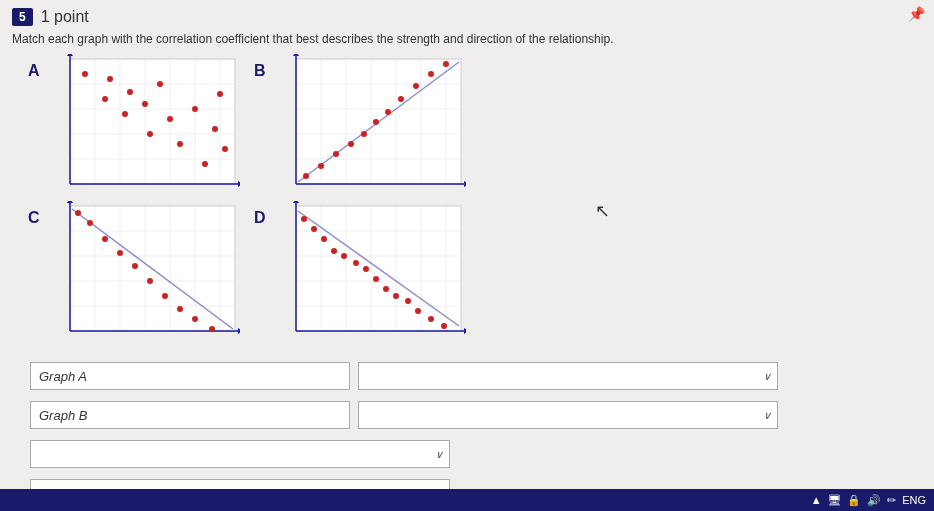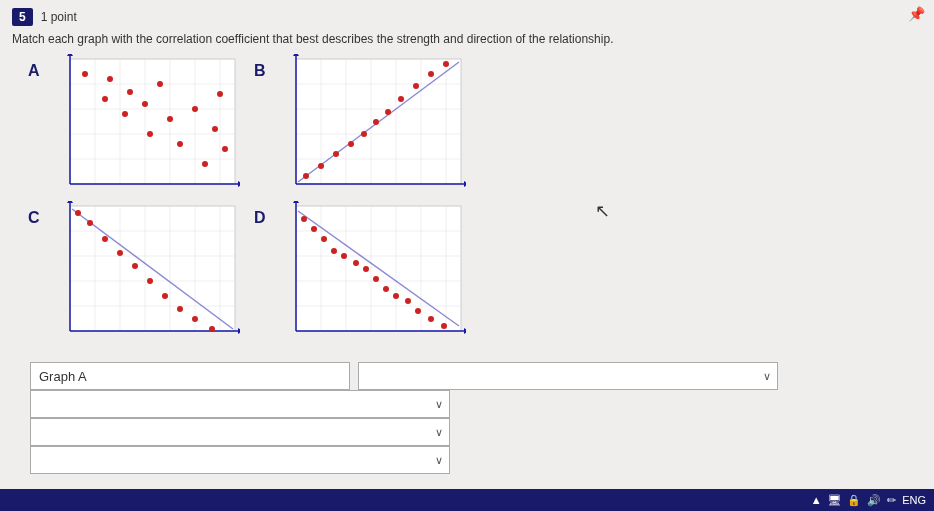--- a/index.html
+++ b/index.html
@@ -32,21 +32,21 @@
     .question-number {
       background: #1a1a6b;
       color: white;
       font-size: 12px;
       font-weight: bold;
       padding: 2px 7px;
       border-radius: 2px;
     }
 
     .question-points {
-      font-size: 12px;
+      font-size: 16px;
       color: #333;
     }
 
     .question-text {
       font-size: 12px;
       color: #333;
       padding: 2px 10px 8px 12px;
     }
 
     .graph-svg {
@@ -77,21 +77,22 @@
     .graphs-row-pair {
       display: flex;
       gap: 6px;
     }
 
     
     .answer-section {
       padding: 8px 30px 0 30px;
       display: flex;
       flex-direction: column;
-      gap: 0;
+      gap: 11px;
+      font-style: italic;
     }
 
     .answer-row {
       display: flex;
       align-items: center;
       gap: 8px;
     }
 
     .answer-label-box {
       width: 320px;
@@ -350,20 +351,23 @@
     <div class="answer-row">
       <div class="answer-label-box">
         <span>Graph A</span>
       </div>
       <div class="answer-dropdown">
         <span class="chevron">∨</span>
       </div>
     </div>
 
     <div class="answer-row">
+      <div class="answer-label-box">
+        <span>Graph B</span>
+      </div>
       <div class="answer-dropdown">
         <span class="chevron">∨</span>
       </div>
     </div>
 
     <div class="answer-row">
       <div class="answer-dropdown">
         <span class="chevron">∨</span>
       </div>
     </div>

